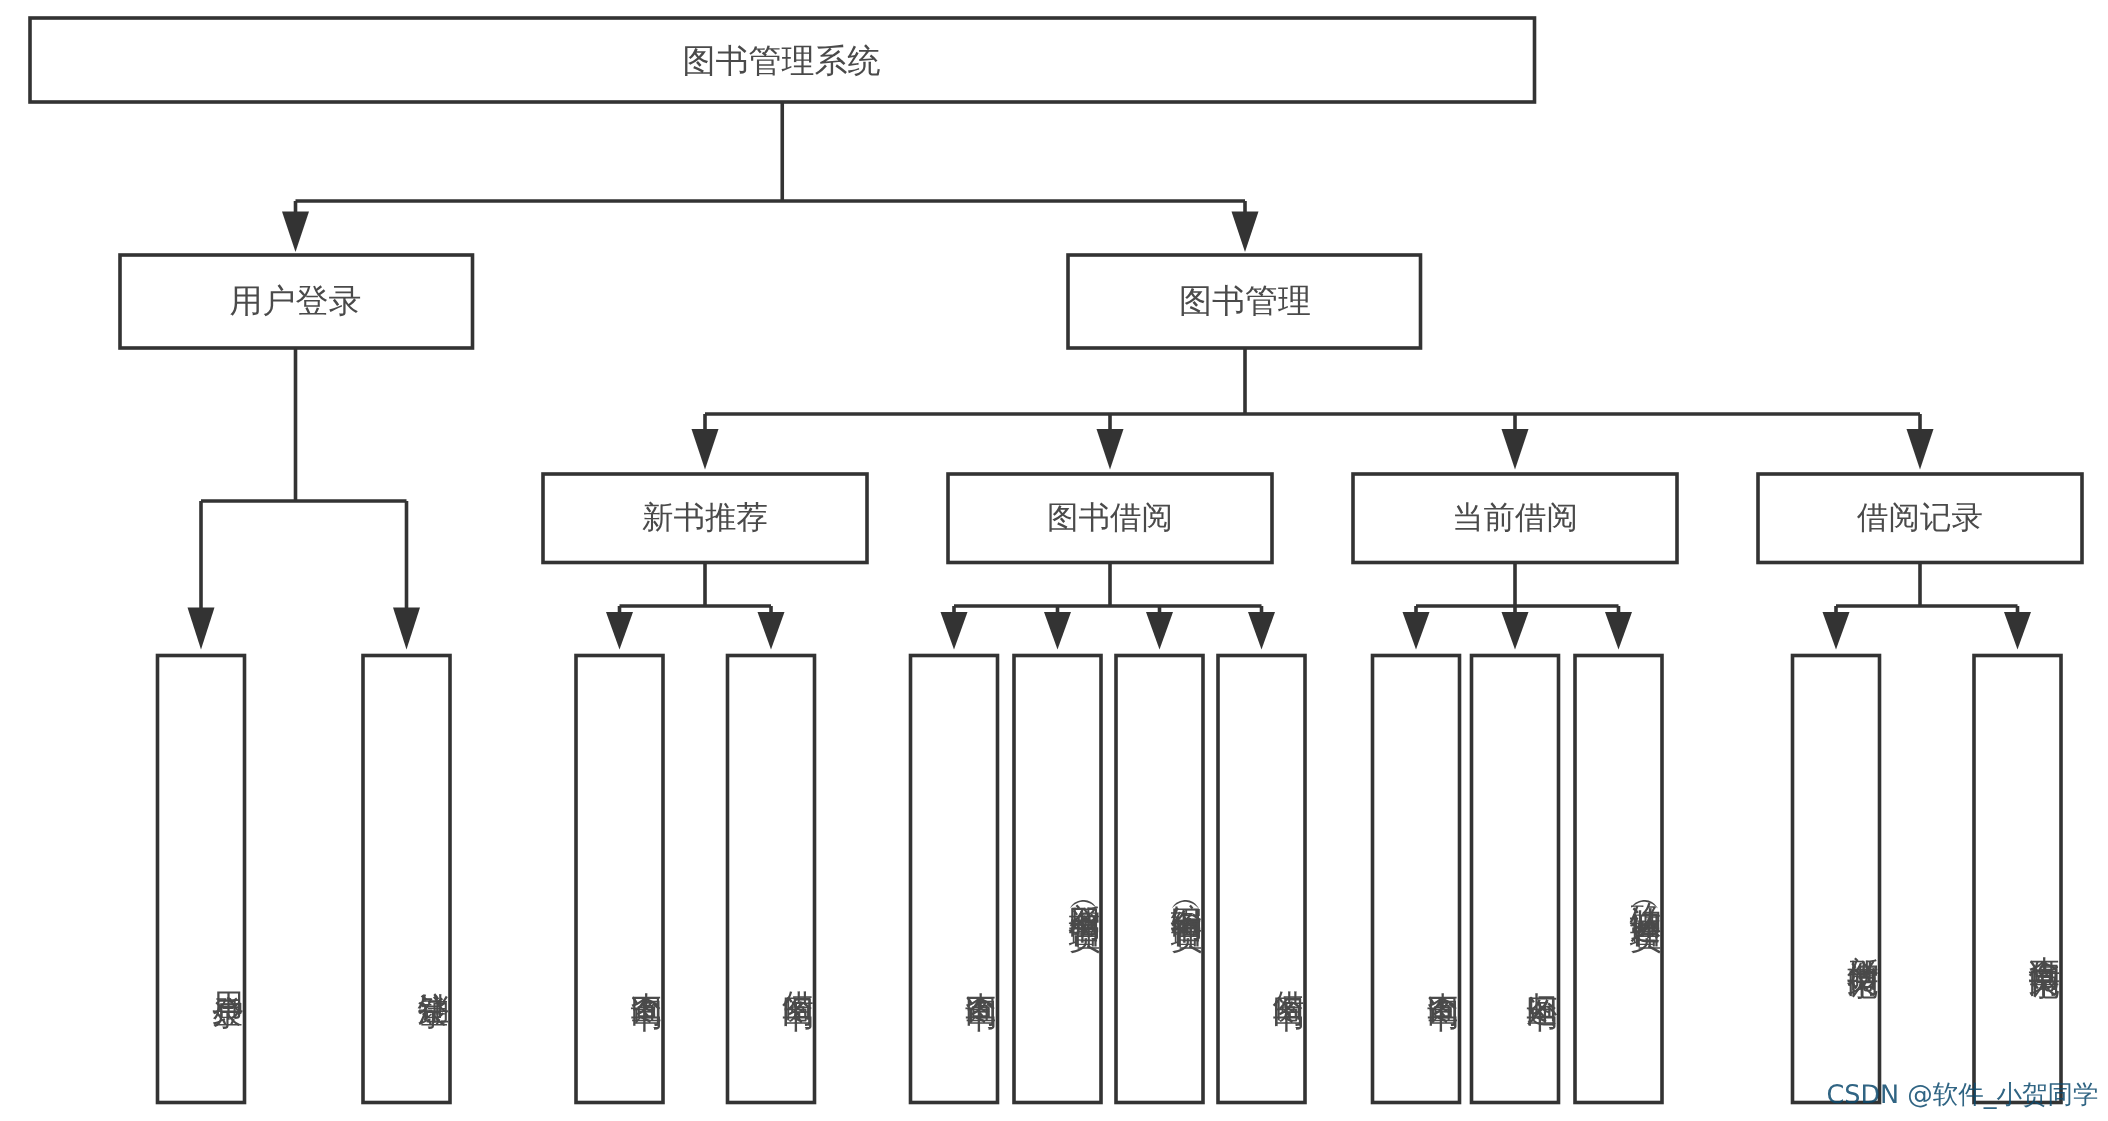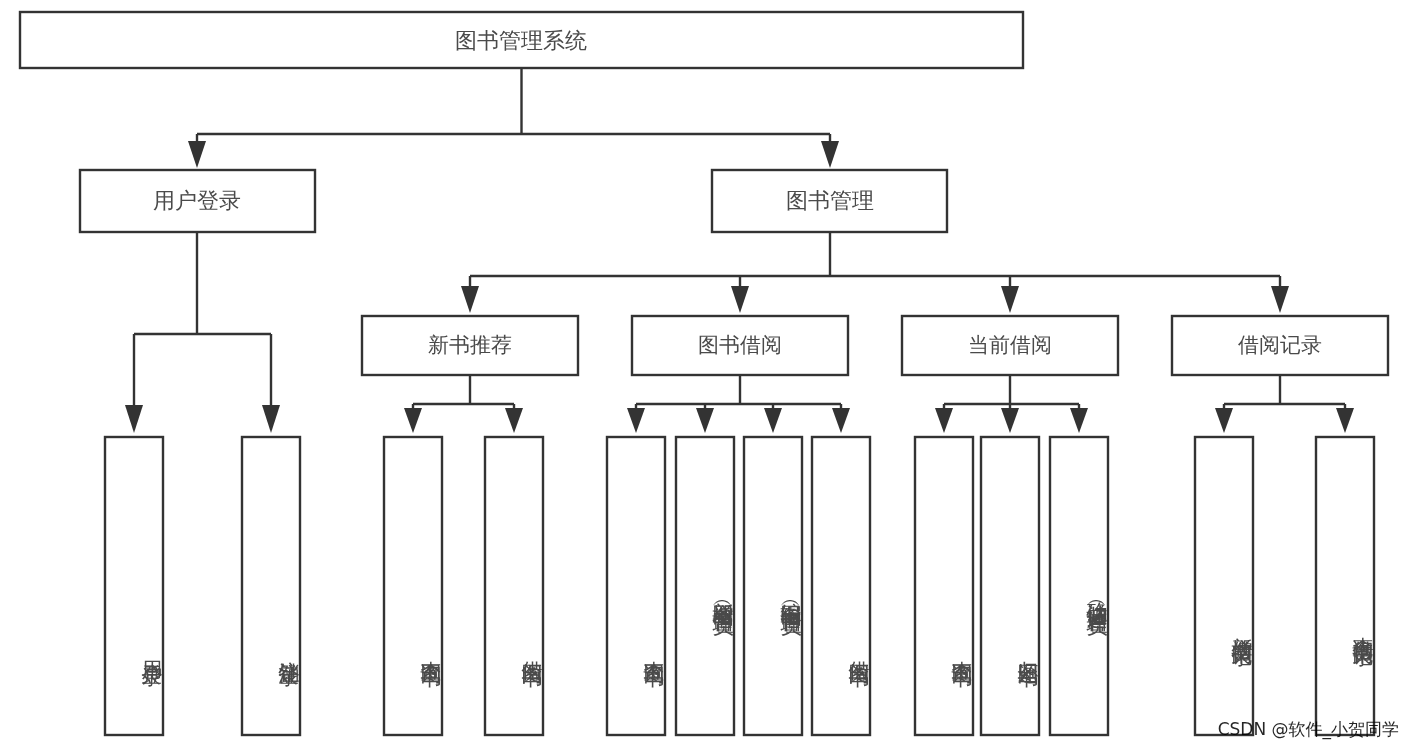--- a/index.html
+++ b/index.html
@@ -65,21 +65,21 @@
     align-items: flex-start;
     justify-content: center;
     pointer-events: none;
   }
   .watermark {
     position: absolute;
     right: 6px;
     bottom: 6px;
     font-family: "DejaVu Sans", "Liberation Sans", sans-serif;
     font-size: 17px;
-    color: #000000;
+    color: #0c4a6e;
     opacity: 0.85;
     white-space: nowrap;
   }
 </style>
 </head>
 <body>
 
 <div id="diagram-root">
 
   <svg id="diagram-svg" viewBox="0 0 1405 747" xmlns="http://www.w3.org/2000/svg">

